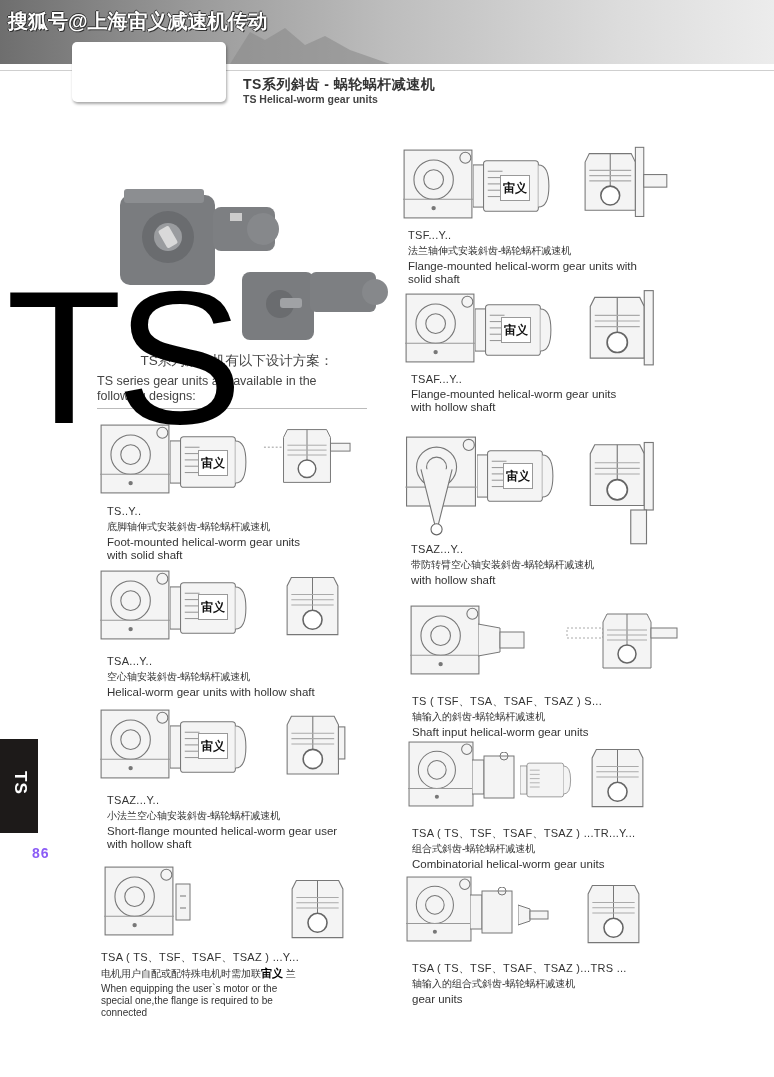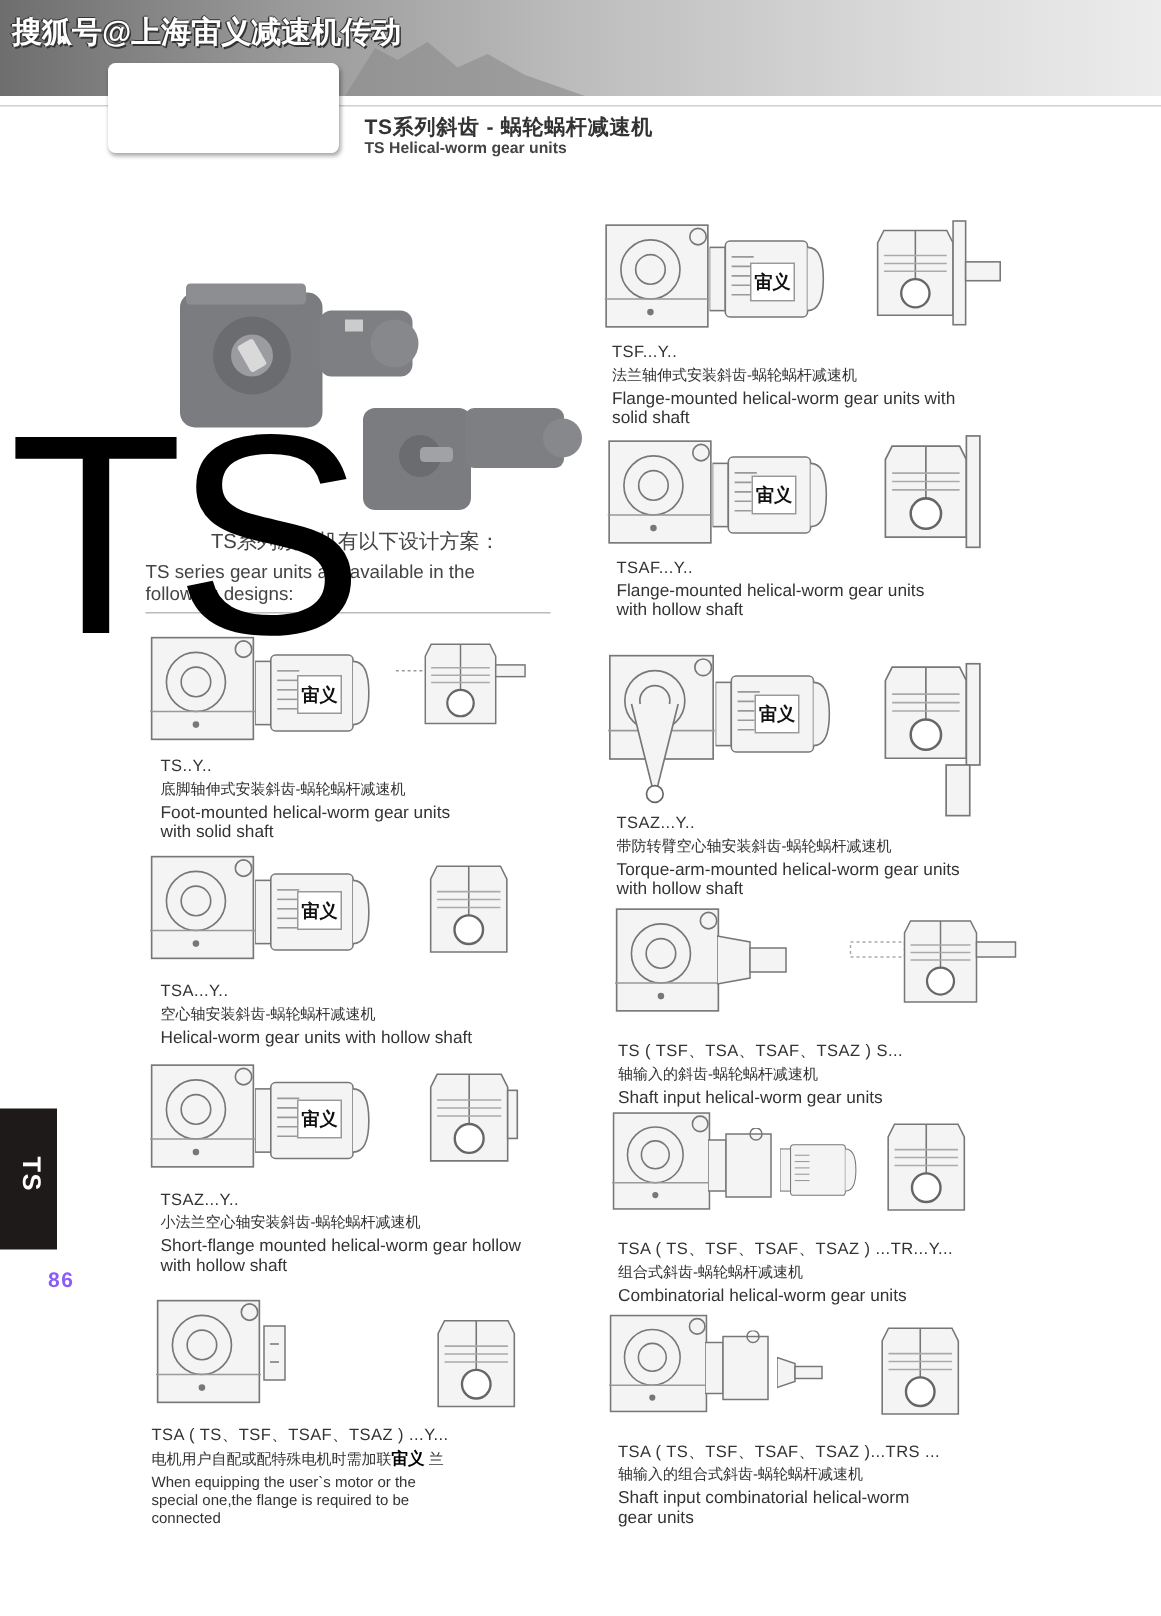--- a/index.html
+++ b/index.html
@@ -168,21 +168,21 @@
       <use href="#motor"></use>
     </svg>
   <div class="brand-box" style="left:98px;top:28px;width:28px;height:24px;">宙义</div>
   <svg class="drw" style="left:185px;top:4px;width:62px;height:70px" viewBox="0 0 58 64">
       <use href="#gearbox-front"></use>
       <rect x="50" y="16" width="6" height="30" fill="#f4f4f4" stroke="#777"></rect>
     </svg>
   <div class="caption" style="left:7px;top:88px;width:290px;">
     <span class="code">TSAZ...Y..</span>
     <span class="cn">小法兰空心轴安装斜齿-蜗轮蜗杆减速机</span>
-    <span class="en">Short-flange mounted helical-worm gear hollow</span>
+    <span class="en">Short-flange mounted helical-worm gear user</span>
     <span class="en"> with hollow shaft</span>
   </div>
 </div>
 
 <div class="variant" style="left:100px;top:862px;width:290px;height:160px;">
   <svg class="drw" style="left:4px;top:4px;width:70px;height:70px" viewBox="0 0 64 64">
       <use href="#gearbox-side"></use>
     </svg>
   <svg class="drw" style="left:74px;top:20px;width:20px;height:40px" viewBox="0 0 20 40">
       <rect x="2" y="2" width="14" height="36" fill="#f4f4f4" stroke="#777"></rect>
@@ -252,21 +252,20 @@
     </svg>
   <div class="brand-box" style="left:98px;top:27px;width:28px;height:24px;">宙义</div>
   <svg class="drw" style="left:183px;top:2px;width:72px;height:108px" viewBox="0 0 64 96">
     <use href="#gearbox-front"></use>
     <rect x="50" y="4" width="8" height="60" fill="#f4f4f4" stroke="#777"></rect>
     <rect x="38" y="64" width="14" height="30" fill="#f4f4f4" stroke="#777"></rect>
   </svg>
   <div class="caption" style="left:6px;top:106px;width:360px;">
     <span class="code">TSAZ...Y..</span>
     <span class="cn">带防转臂空心轴安装斜齿-蜗轮蜗杆减速机</span>
-    <span class="en">Torque-arm-mounted helical-worm gear units</span>
     <span class="en">with hollow shaft</span>
   </div>
 </div>
 
 <div class="variant" style="left:410px;top:602px;width:365px;height:130px;">
   <svg class="drw" style="left:0;top:2px;width:70px;height:72px" viewBox="0 0 64 64">
       <use href="#gearbox-side"></use>
     </svg>
   <svg class="drw" style="left:68px;top:18px;width:70px;height:40px" viewBox="0 0 70 40">
     <path d="M0 4 L22 8 L22 32 L0 36 Z" fill="#f4f4f4" stroke="#777"></path>
@@ -318,21 +317,20 @@
   <svg class="drw" style="left:112px;top:28px;width:34px;height:24px" viewBox="0 0 34 24">
     <path d="M0 2 L12 6 L12 18 L0 22 Z" fill="#f4f4f4" stroke="#777"></path>
     <rect x="12" y="8" width="18" height="8" fill="#f4f4f4" stroke="#777"></rect>
   </svg>
   <svg class="drw" style="left:180px;top:4px;width:55px;height:68px" viewBox="0 0 52 64">
       <use href="#gearbox-front"></use>
     </svg>
   <div class="caption" style="left:6px;top:86px;width:360px;">
     <span class="code">TSA ( TS、TSF、TSAF、TSAZ )...TRS ...</span>
     <span class="cn">轴输入的组合式斜齿-蜗轮蜗杆减速机</span>
-    <span class="en">Shaft input combinatorial helical-worm</span>
     <span class="en">gear units</span>
   </div>
 </div>
 
 <div class="side-tab">
   <span>TS</span>
 </div>
 <div class="page-number">86</div>
 
 </body></html>

